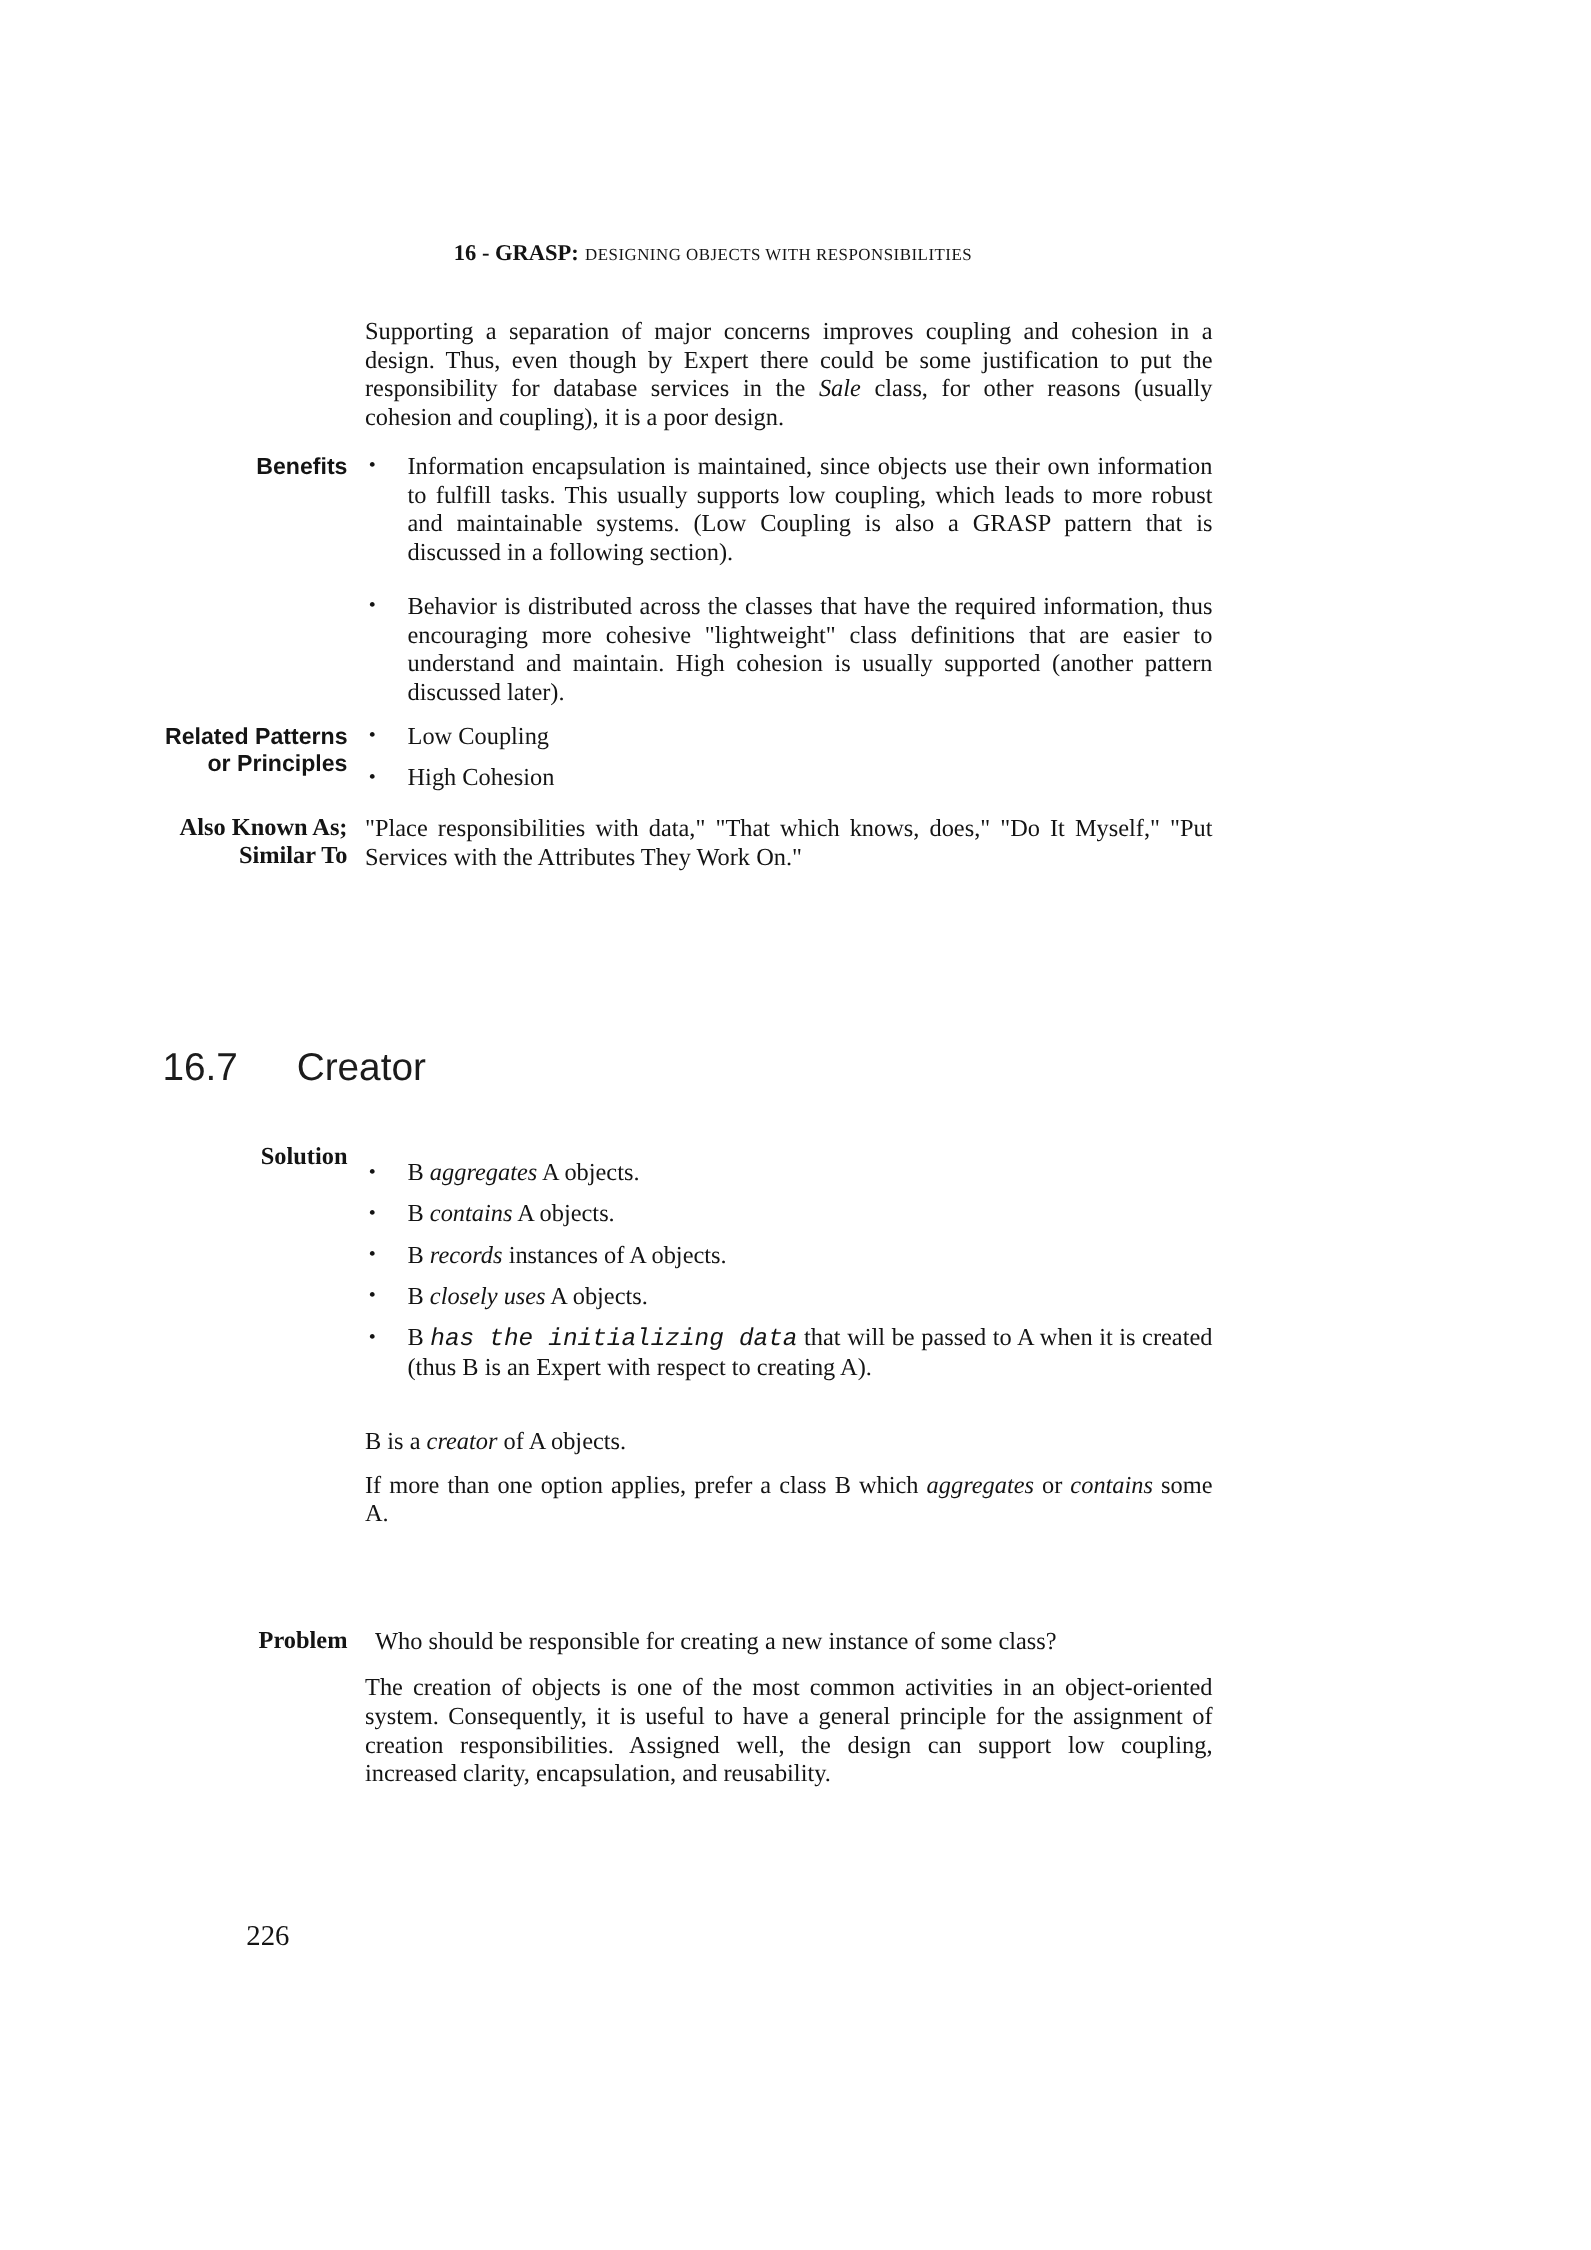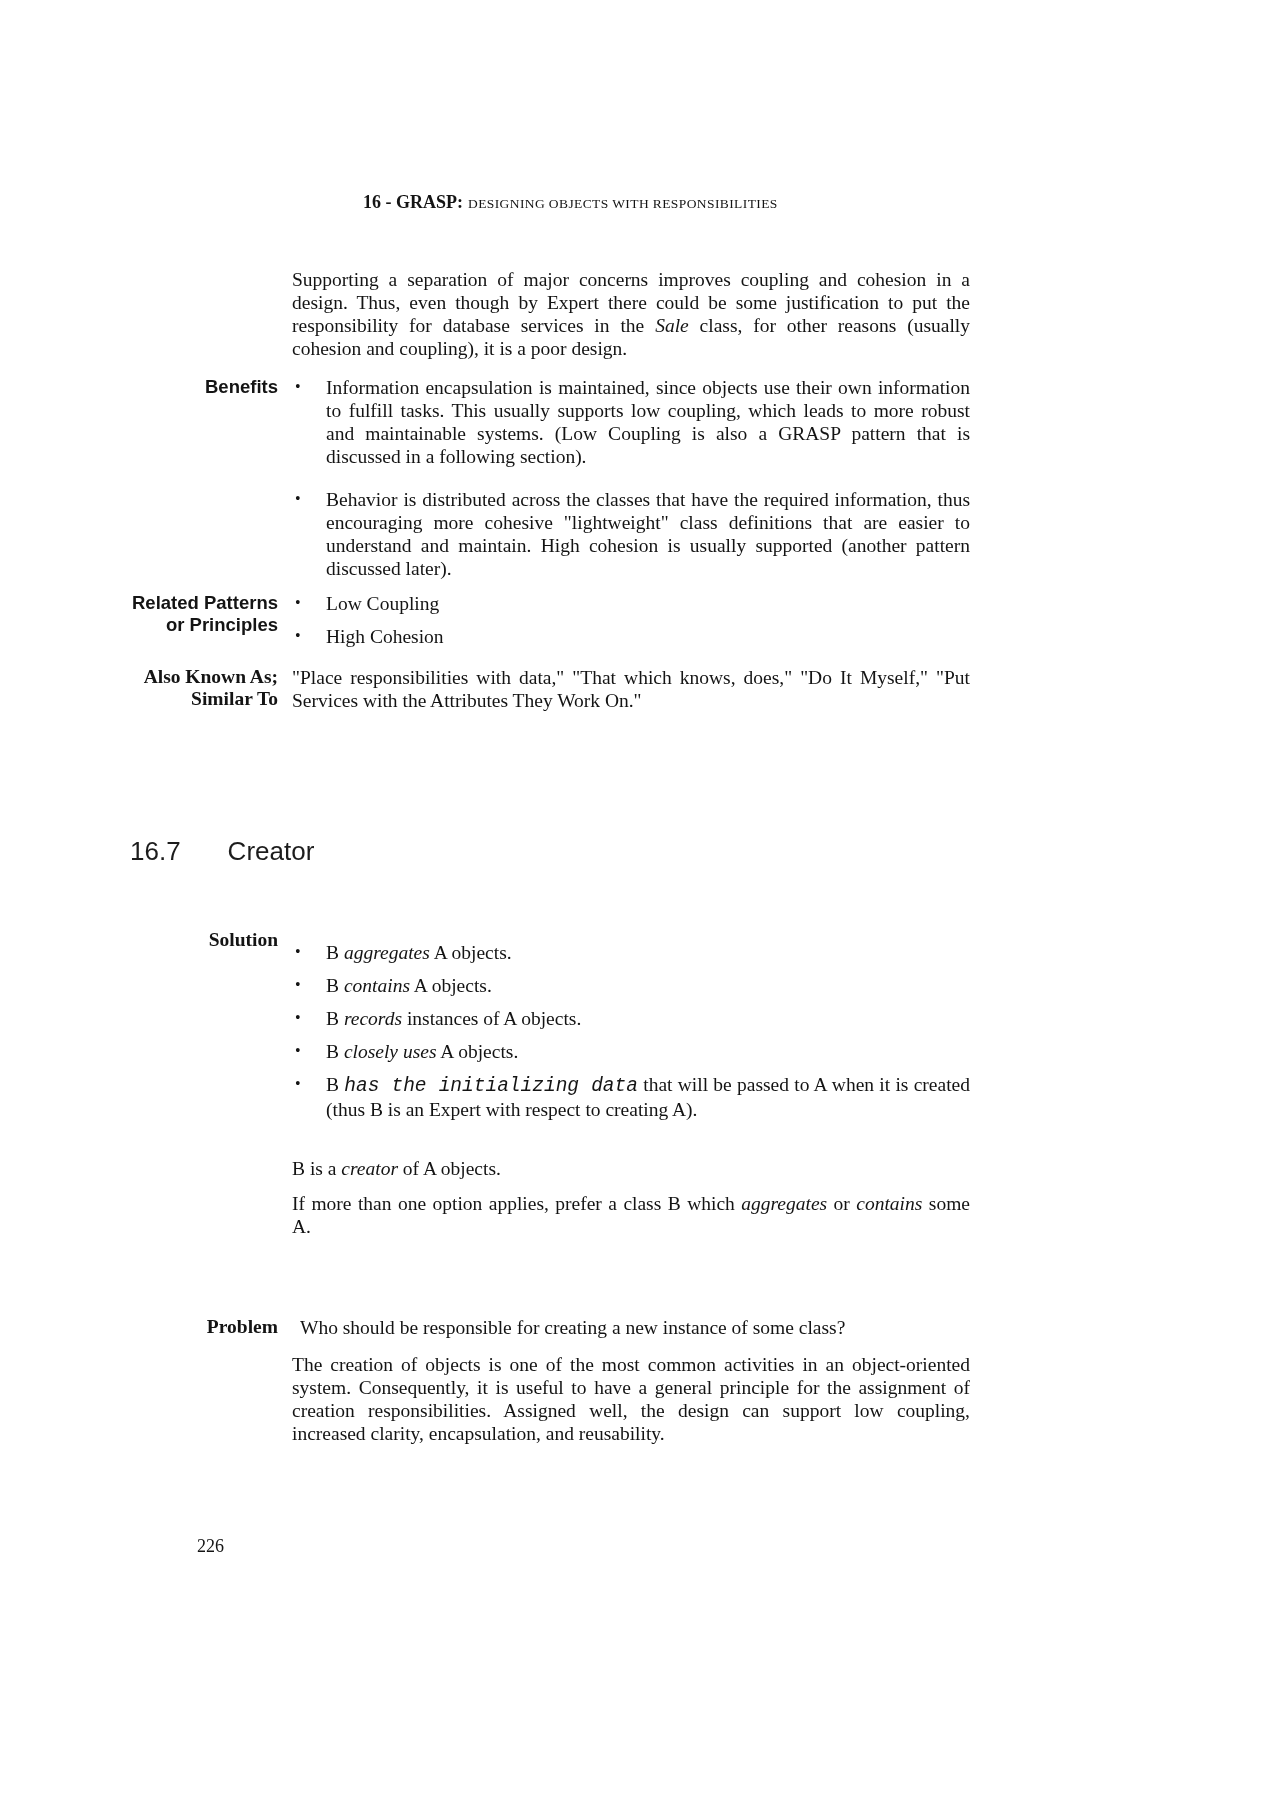--- a/index.html
+++ b/index.html
@@ -27,21 +27,20 @@
   .rh-title {
     font-family: "Liberation Serif", serif;
     font-size: 13.5px;
     margin-left: 5px;
     letter-spacing: 0.4px;
   }
   .block {
     position: absolute;
     left: 0;
     width: 1273px;
-    margin-top: 14px;
   }
   .label {
     position: absolute;
     left: 0;
     top: 0;
     width: 278px;
     text-align: right;
     font-weight: bold;
     font-size: 19px;
     line-height: 22px;
@@ -68,31 +67,31 @@
   .mt10 { margin-top: 10px; }
   .mt12 { margin-top: 12px; }
   .mt14 { margin-top: 14px; }
   .mt20 { margin-top: 20px; }
   .mt36 { margin-top: 36px; }
   .section-heading {
     position: absolute;
     left: 130px;
     top: 836px;
     font-family: "Liberation Sans", sans-serif;
-    font-size: 26px;
+    font-size: 31px;
     font-weight: 400;
     color: #1c1c1c;
     display: flex;
   }
   .section-heading .sec-title { margin-left: 47px; }
   .page-number {
     position: absolute;
     left: 197px;
     top: 1536px;
-    font-size: 18px;
+    font-size: 23px;
   }
 </style>
 </head>
 <body>
 
 <div class="page">
 
   <div class="running-head">
     <span class="rh-chapter">16 - GRASP:</span><span class="rh-title">DESIGNING OBJECTS WITH RESPONSIBILITIES</span>
   </div>

